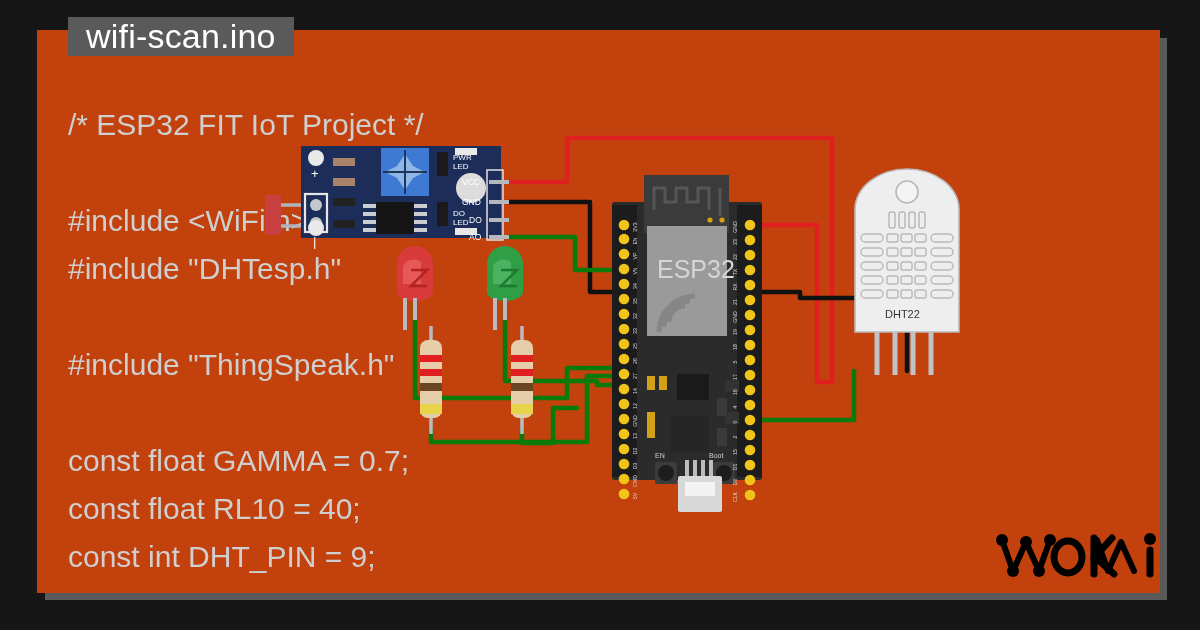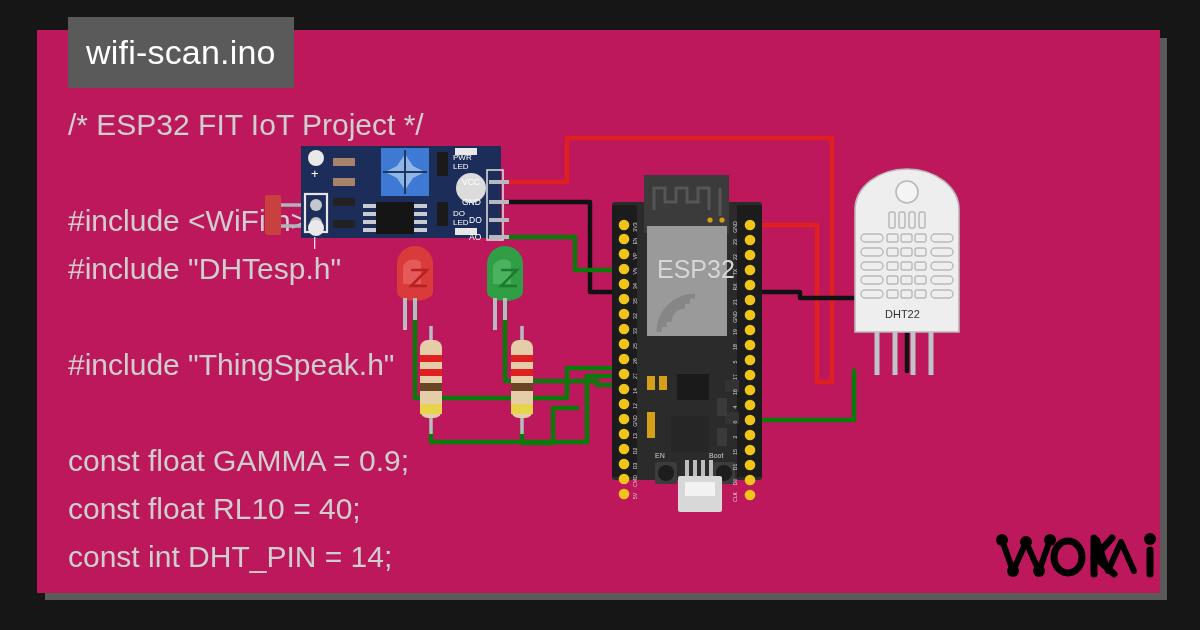--- a/index.html
+++ b/index.html
@@ -13,21 +13,21 @@
 
   
   #canvas-shadow {
     position: absolute; left: 45px; top: 38px;
     width: 1122px; height: 562px;
     background: #5a5a5a;
   }
   #canvas {
     position: absolute; left: 37px; top: 30px;
     width: 1123px; height: 563px;
-    background: #be185d;
+    background: #c2410c;
     overflow: hidden;
   }
 
   
   #code-layer {
     position: absolute; left: 0; top: 0; width: 100%; height: 100%;
     pointer-events: none;
   }
   .code-line {
     position: absolute;
@@ -35,21 +35,21 @@
     color: #cfcfcf;
     font-size: 30px;
     line-height: 30px;
     white-space: pre;
     font-family: "Liberation Sans", sans-serif;
   }
 
   
   #file-tab {
     position: absolute; left: 68px; top: 17px;
-    height: 71px;
+    height: 39px;
     padding: 0 18px;
     background: #5a5a5a;
     display: flex; align-items: center;
     z-index: 40;
   }
   #file-tab span {
     color: #ffffff; font-size: 34px; letter-spacing: .2px;
     font-family: "Liberation Sans", sans-serif;
   }
 
@@ -77,23 +77,23 @@
 
   <div id="canvas">
 
     <div id="code-layer">
       <div class="code-line" style="top:80px">/* ESP32 FIT IoT Project */</div>
       <div class="code-line" style="top:128px"></div>
       <div class="code-line" style="top:176px">#include &lt;WiFi.h&gt;</div>
       <div class="code-line" style="top:224px">#include "DHTesp.h"</div>
       <div class="code-line" style="top:320px">#include "ThingSpeak.h"</div>
       <div class="code-line" style="top:368px"></div>
-      <div class="code-line" style="top:416px">const float GAMMA = 0.9;</div>
+      <div class="code-line" style="top:416px">const float GAMMA = 0.7;</div>
       <div class="code-line" style="top:464px">const float RL10 = 40;</div>
-      <div class="code-line" style="top:512px">const int DHT_PIN = 14;</div>
+      <div class="code-line" style="top:512px">const int DHT_PIN = 9;</div>
       <div class="code-line" style="top:560px">#define ..  ..  .. 24</div>
     </div>
 
     <svg id="diagram" viewBox="0 0 1123 563">
 
       <g fill="none" stroke-linecap="round" stroke-linejoin="round">
 
         <path d="M 470 152 L 530 152 L 530 108 L 795 108 L 795 352 L 780 352 L 780 195 L 597 195" stroke="#e02020" stroke-width="4.5"></path>
 
         <path d="M 470 172 L 553 172 L 553 262 L 763 262 L 763 268 L 870 268 L 870 341" stroke="#111111" stroke-width="4.5"></path>

